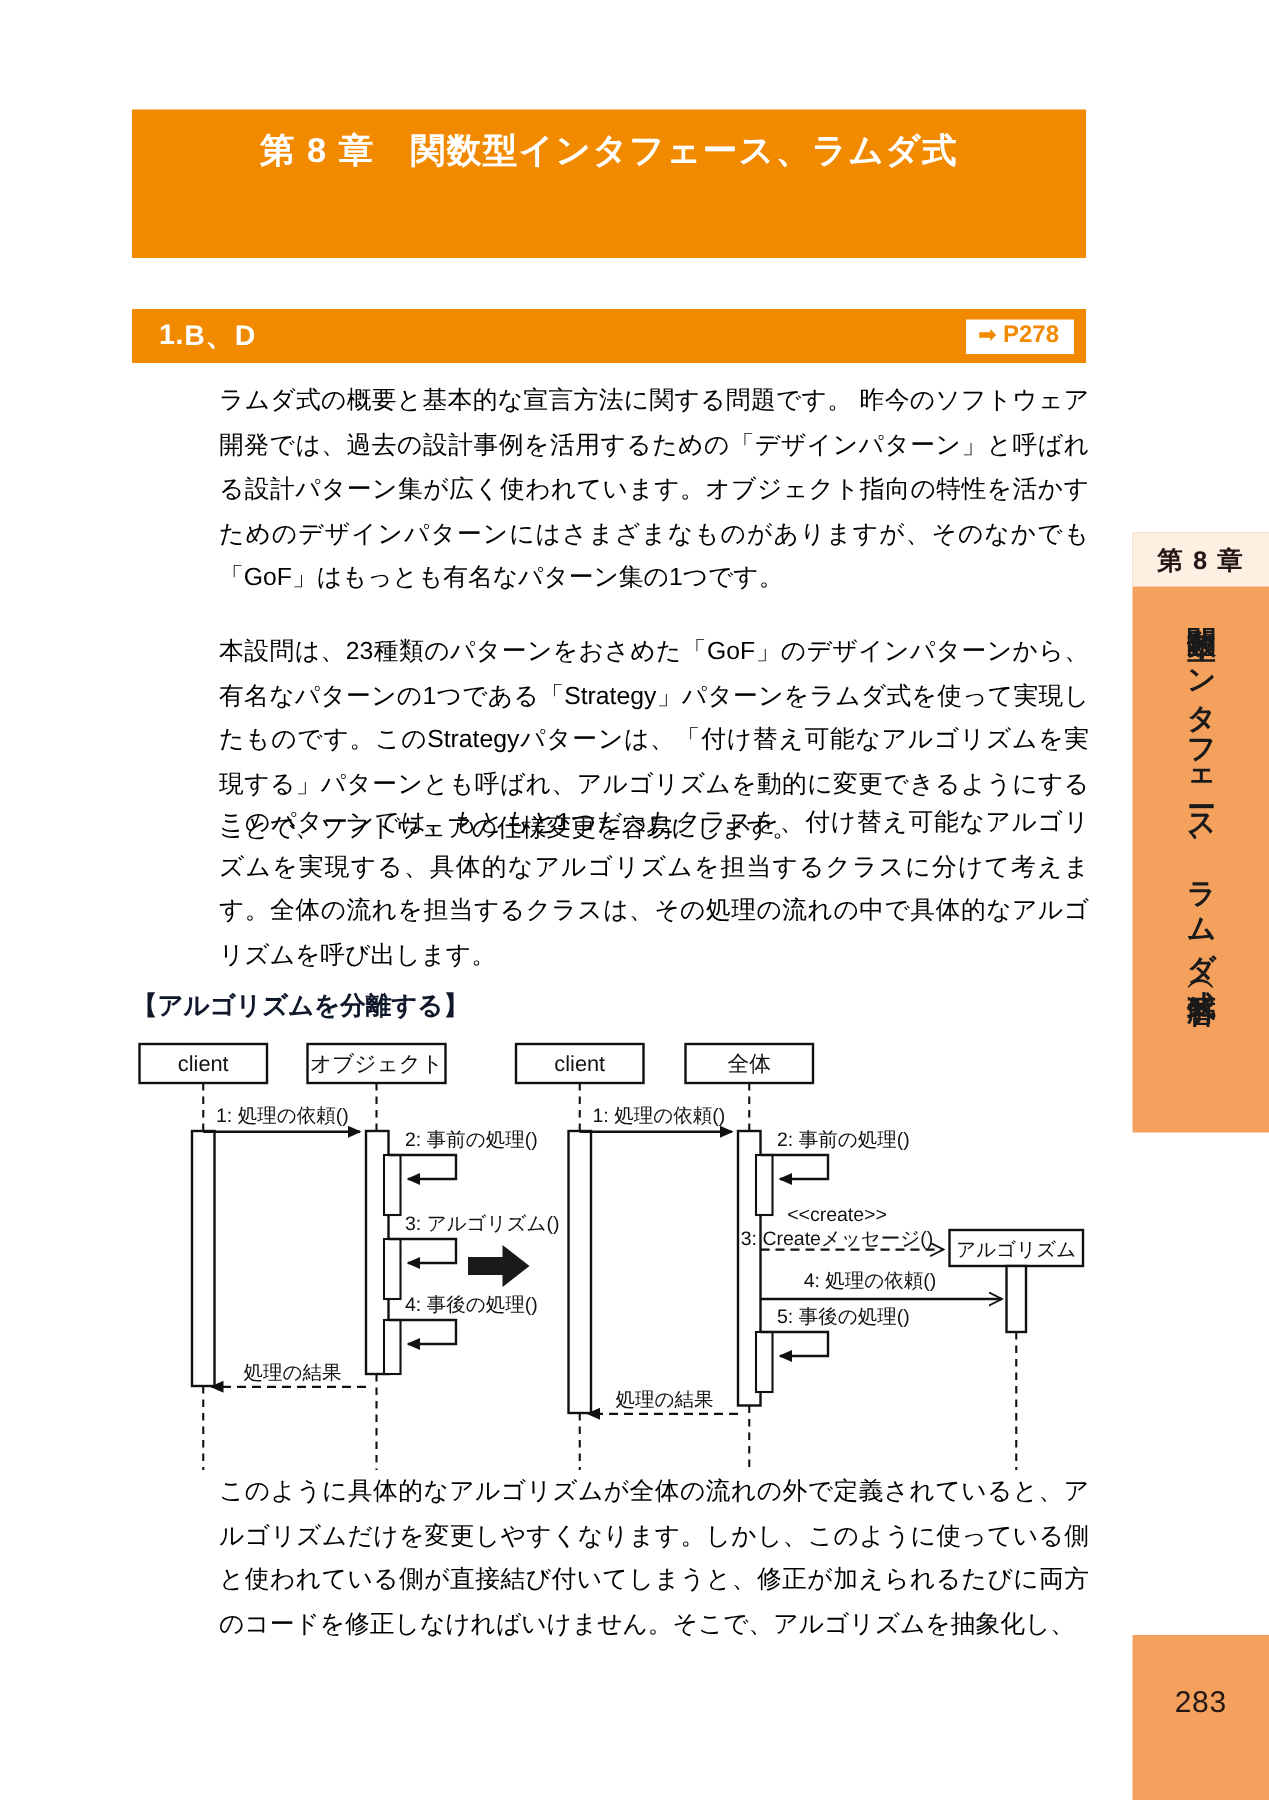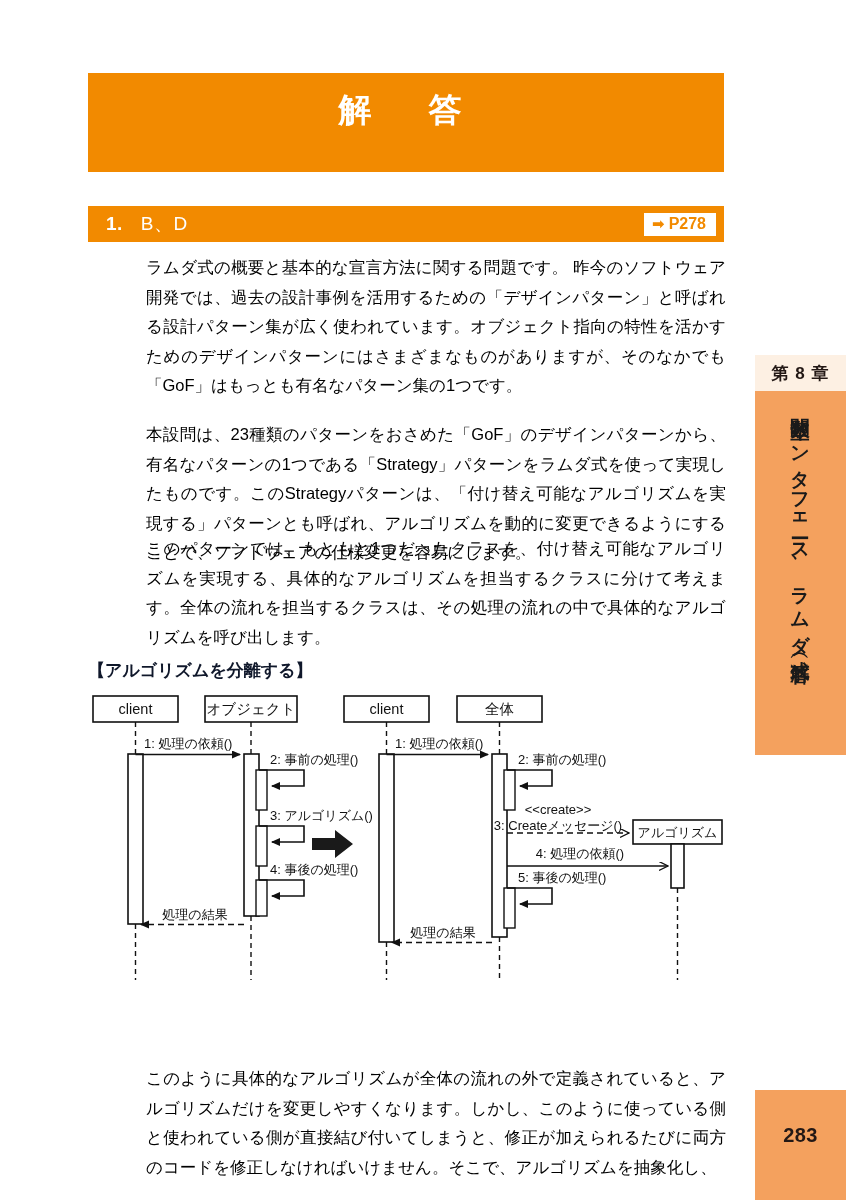--- a/index.html
+++ b/index.html
@@ -57,22 +57,21 @@
     box-sizing: border-box;
     padding: 0 8px 0 18px;
   }
   .q-num {
     font-size: 19px;
     font-weight: bold;
     letter-spacing: 0.5px;
   }
   .q-ans {
     font-size: 19px;
-    font-weight: normal;
-    margin-left: 18px;
+    font-weight: bold;
     letter-spacing: 0.5px;
   }
   .q-spacer { flex: 1; }
   .page-ref {
     background: #ffffff;
     color: #f28a00;
     font-size: 16px;
     font-weight: bold;
     padding: 3px 10px 4px 8px;
     display: flex;
@@ -89,21 +88,21 @@
     width: 580px;
     font-size: 16.5px;
     line-height: 29.5px;
     text-align: justify;
     color: #000000;
   }
   .body-block p { margin: 0; }
   #para-1 { top: 253px; }
   #para-2 { top: 420px; }
   #para-3 { top: 534px; }
-  #para-4 { top: 1064px; }
+  #para-4 { top: 980px; }
 
   
   .fig-caption {
     position: absolute;
     left: 88px;
     top: 659px;
     font-size: 17px;
     font-weight: bold;
     color: #0f172a;
   }
@@ -163,32 +162,32 @@
     top: 1090px;
     width: 91px;
     height: 110px;
     background: #f4a15e;
   }
   .page-number {
     position: absolute;
     right: 28px;
     top: 1124px;
     font-size: 20px;
-    font-weight: bold;
+    font-weight: normal;
     color: #231815;
     letter-spacing: 0.5px;
   }
 
   text { font-family: "Liberation Sans", "DejaVu Sans", sans-serif; }
 </style>
 </head>
 <body>
 
 <div class="chapter-banner">
-  <div class="ans-line">解　答</div>
+  <div class="ch-line">第 8 章　関数型インタフェース、ラムダ式</div>
 </div>
 
 <div class="q-bar">
   <span class="q-num">1.</span>
   <span class="q-ans">B、D</span>
   <span class="q-spacer"></span>
   <span class="page-ref">
     <span class="arrow">➡</span>
     <span>P278</span>
   </span>

